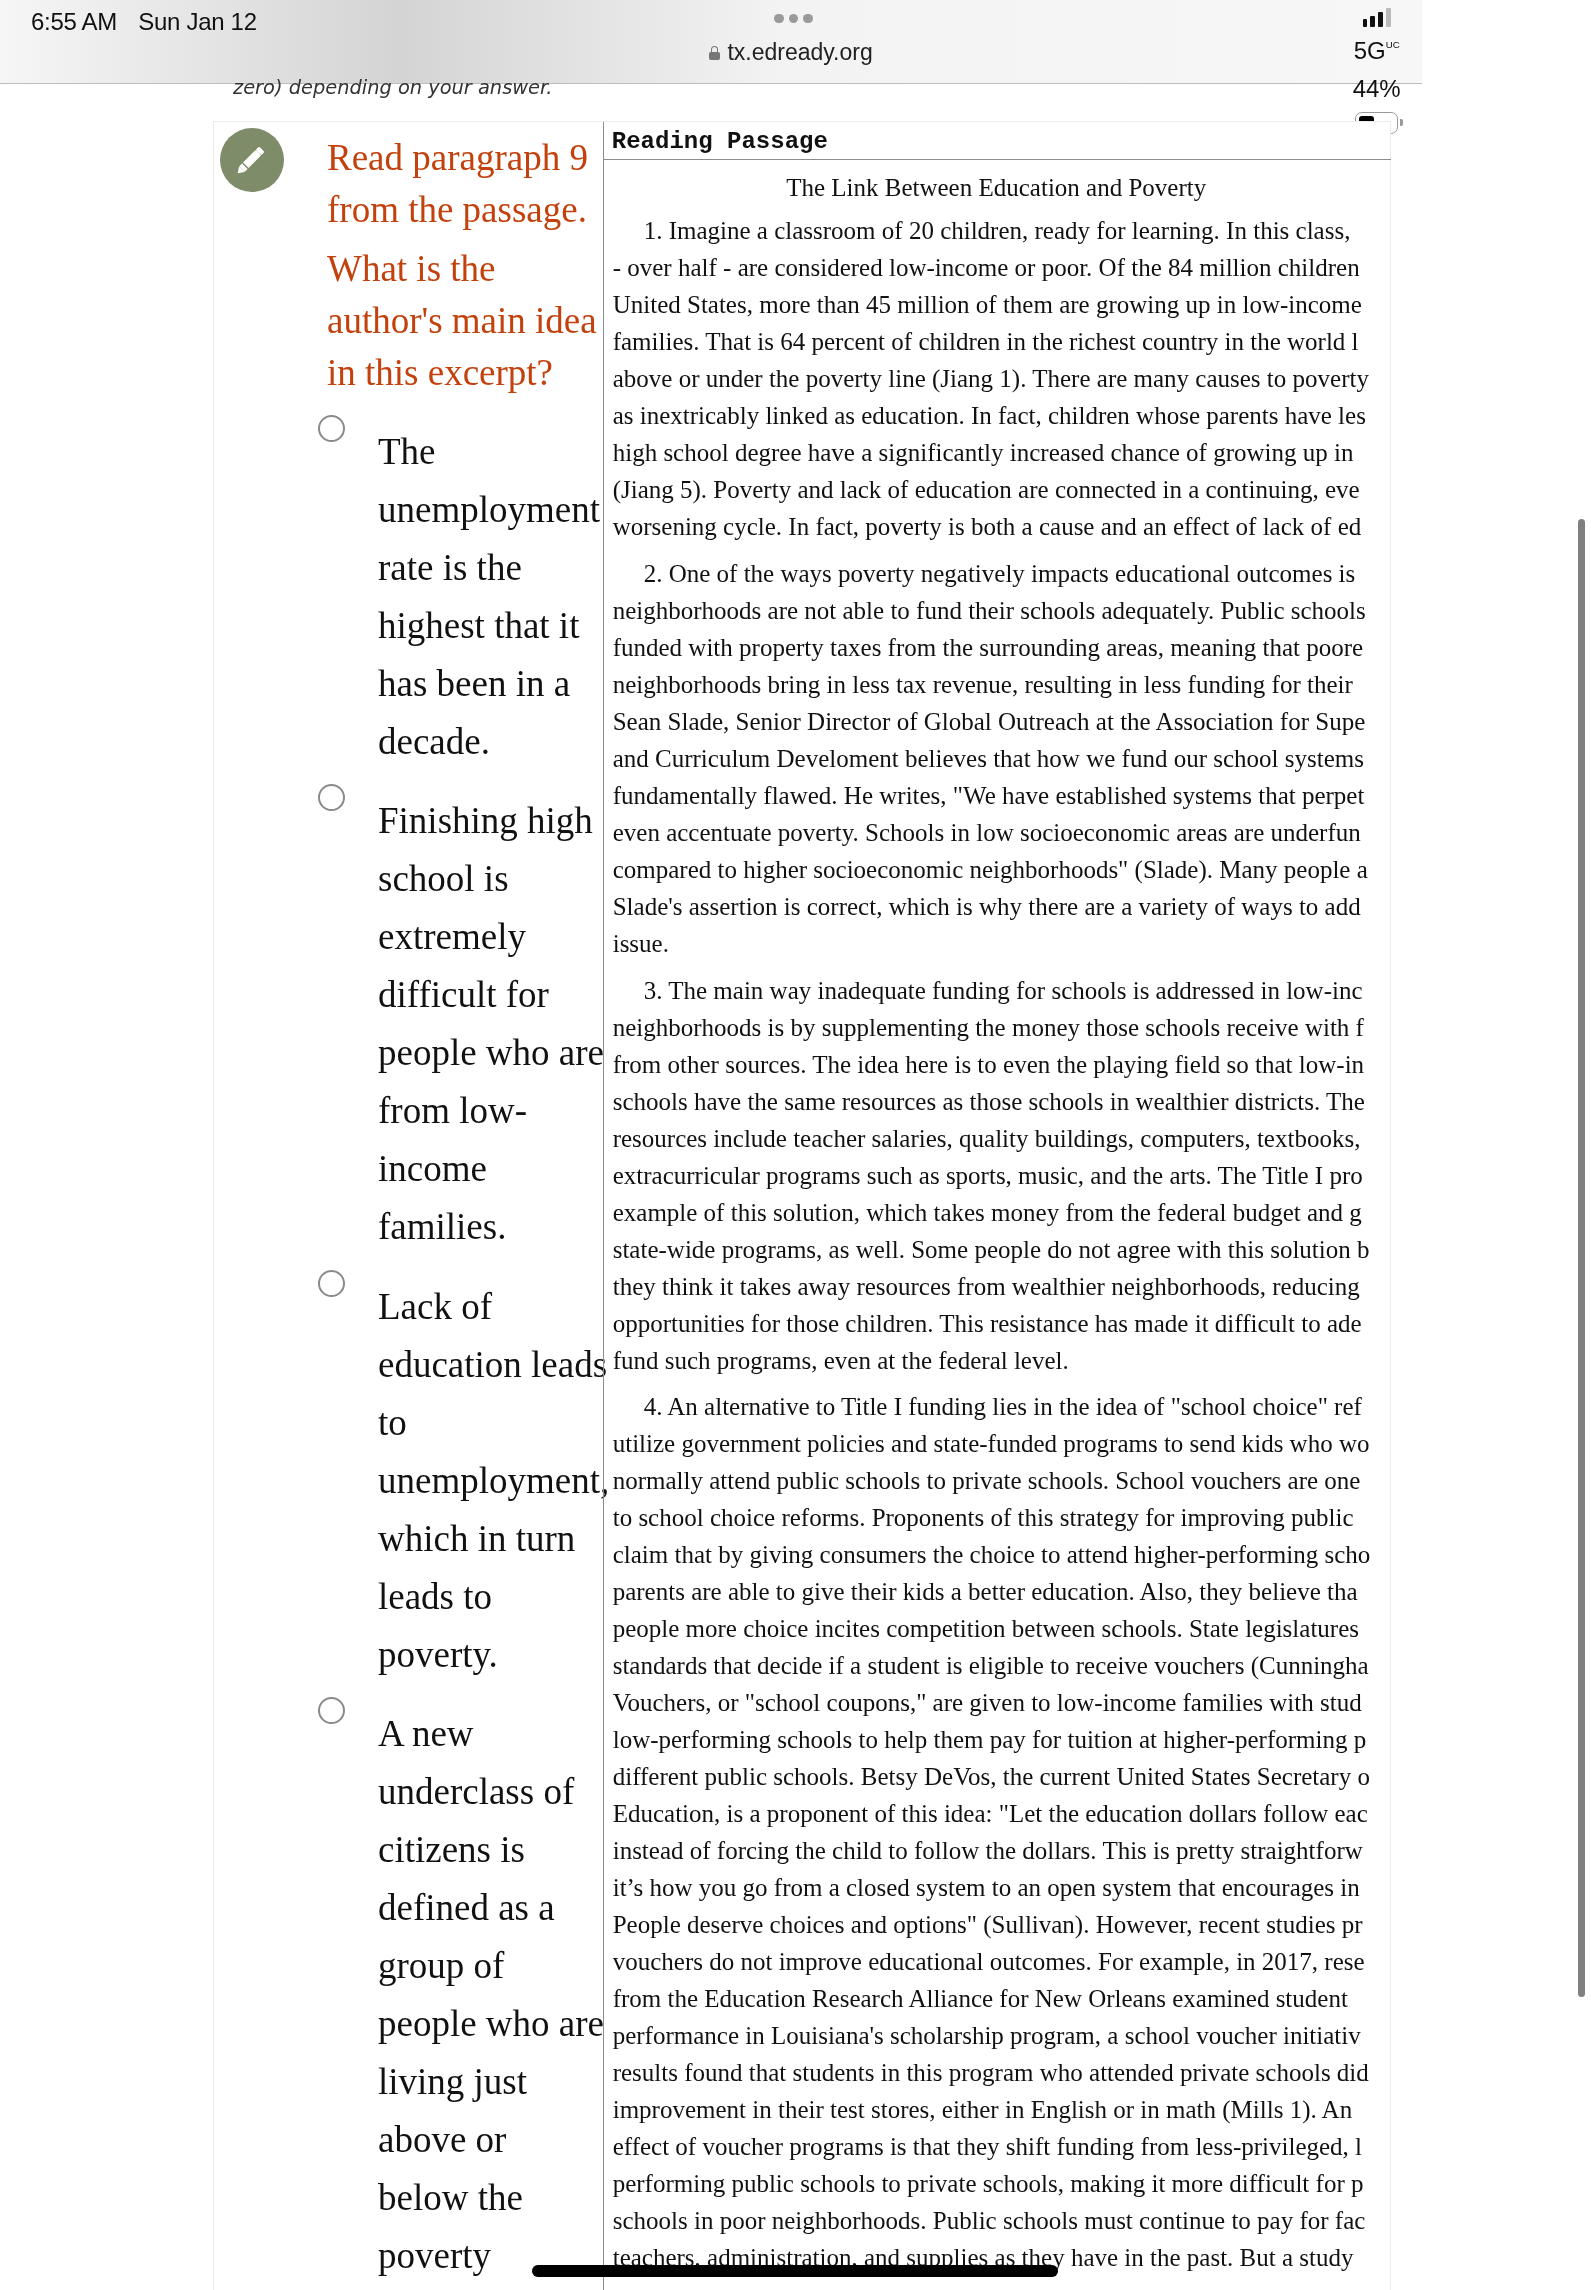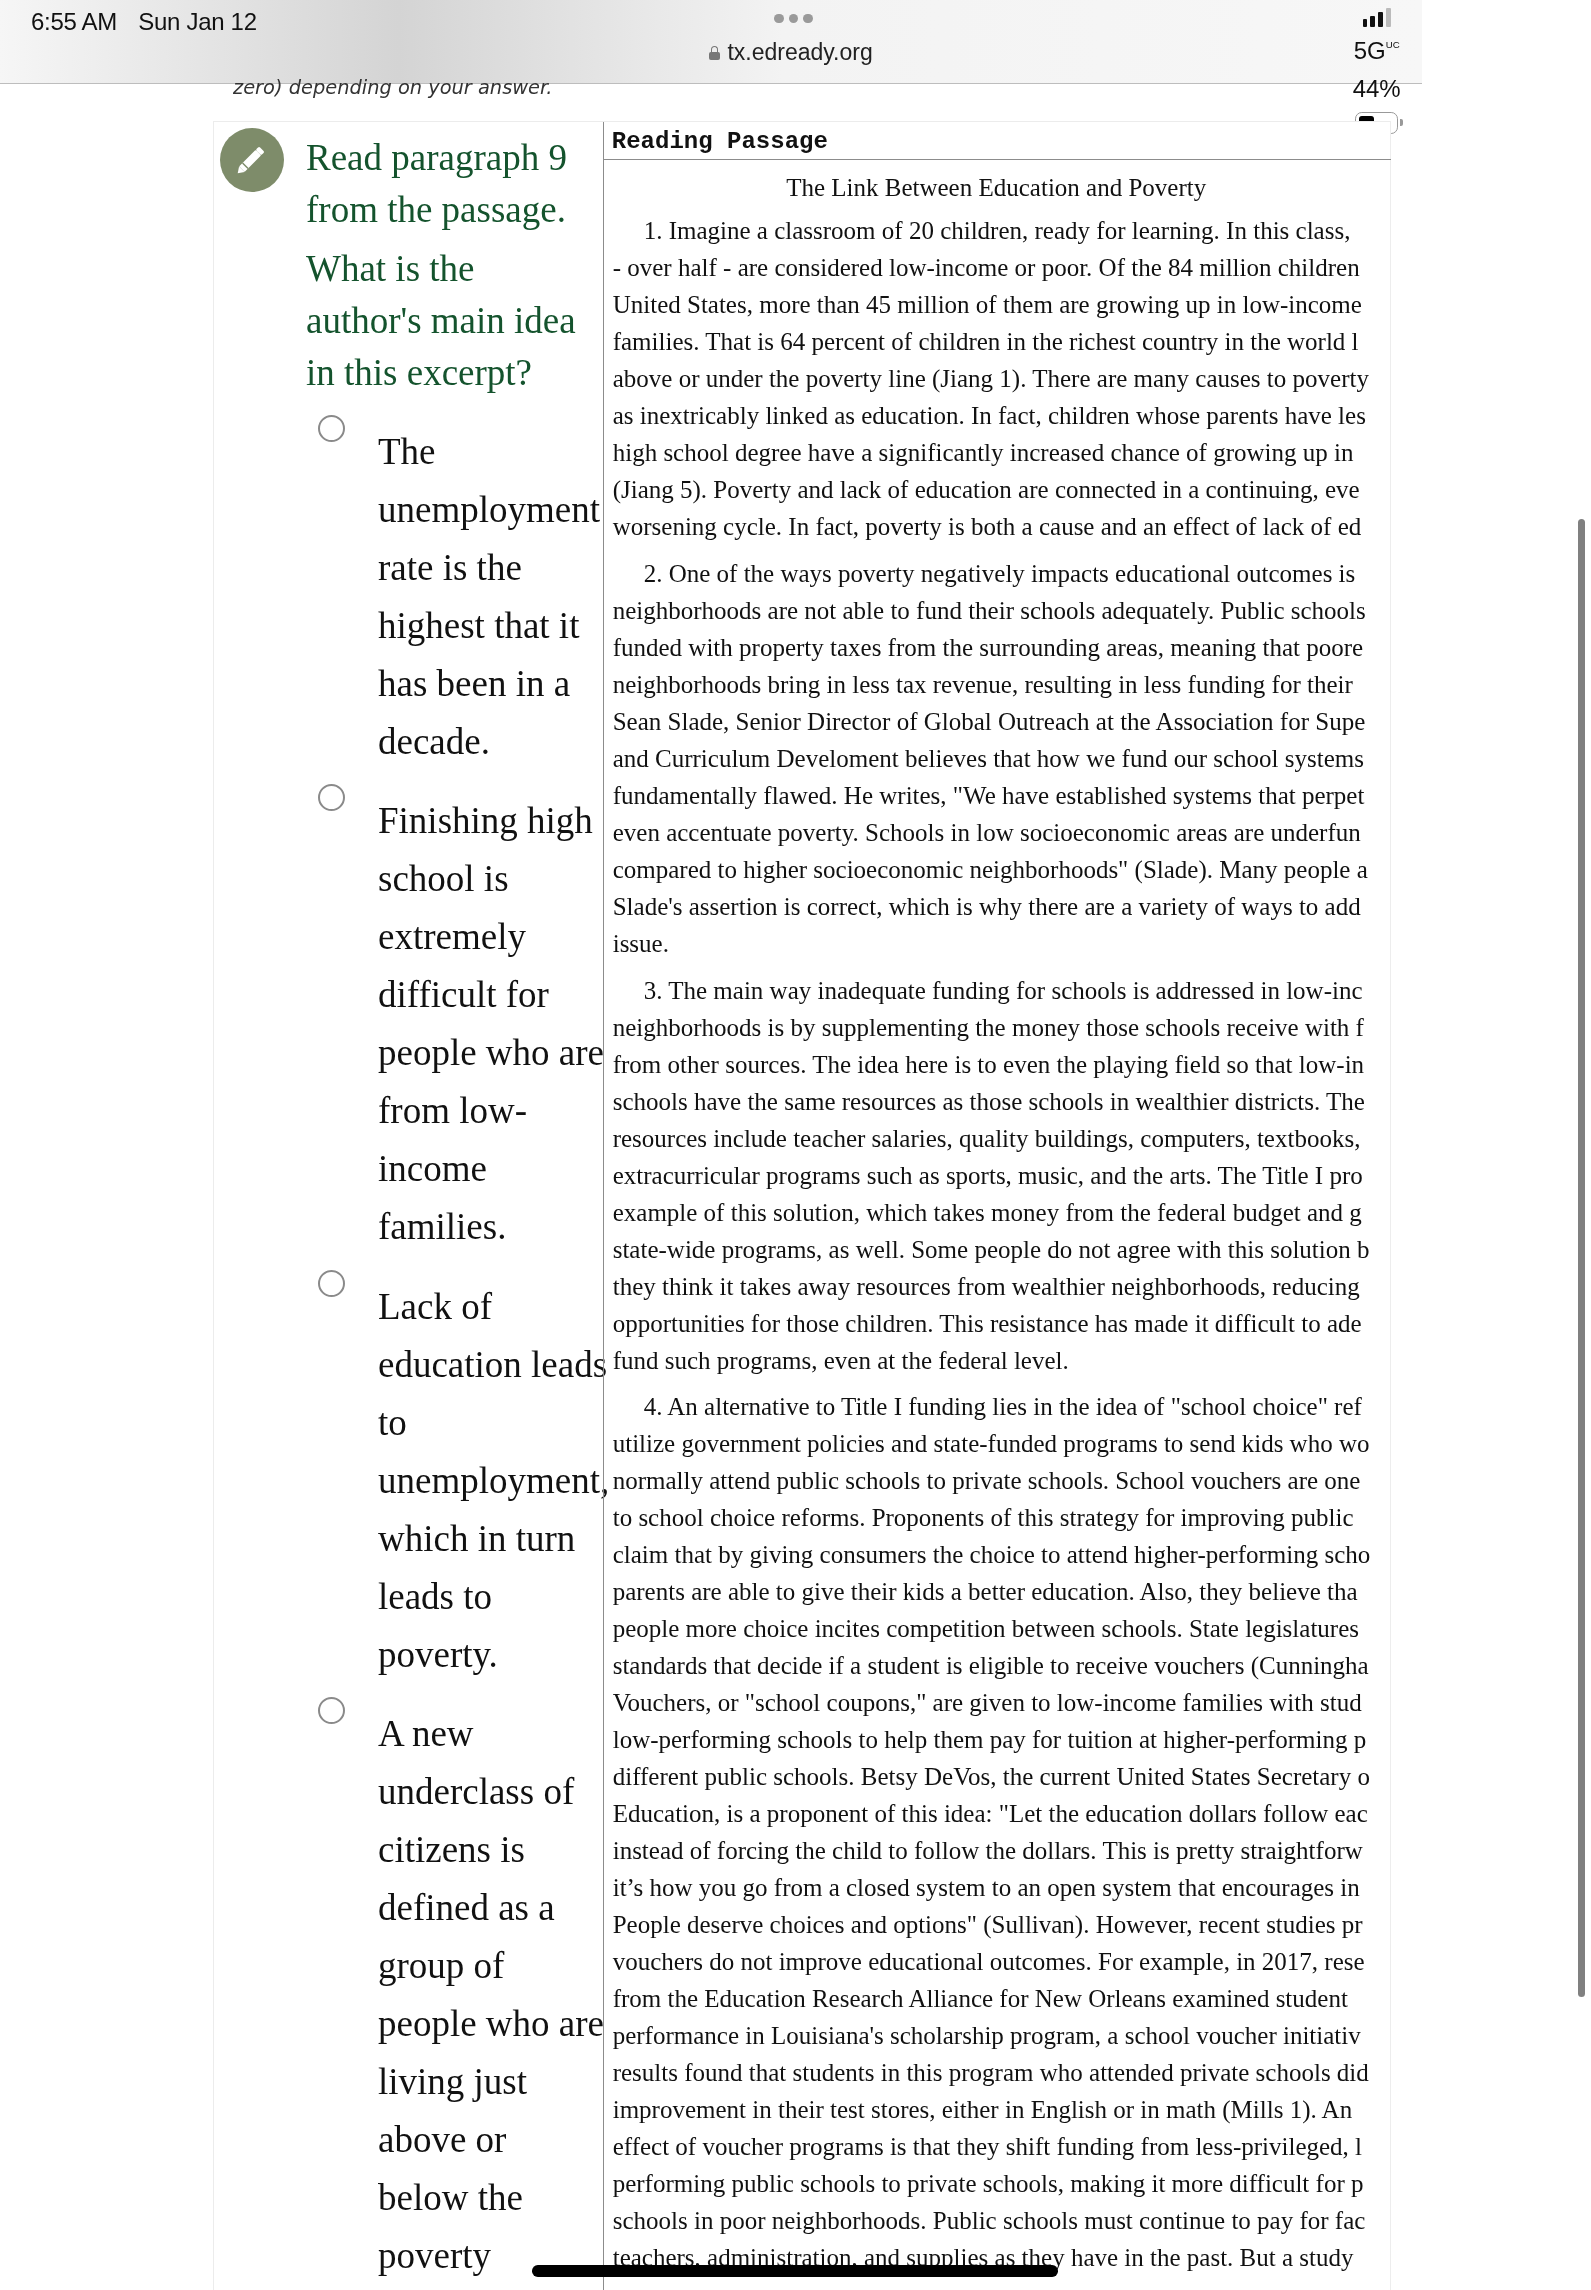--- a/index.html
+++ b/index.html
@@ -48,21 +48,21 @@
   .card {
     position:absolute; left:213px; top:121px; width:1176px; height:2232px;
     border:1.9px solid #ececec; border-right:1.9px solid #ededed; background:#fff;
   }
   .q-col { position:absolute; left:0; top:0; width:390px; height:100%; }
   .pencil {
     position:absolute; left:5.8px; top:5.8px; width:64px; height:64px; border-radius:50%;
     background:#7e8c6a; display:flex; align-items:center; justify-content:center;
   }
   .prompt {
-    position:absolute; left:92px; top:9.7px; width:291px; font-size:37px; line-height:52px; color:#14532d;
+    position:absolute; left:113px; top:9.7px; width:291px; font-size:37px; line-height:52px; color:#c2410c;
   }
   .prompt p { margin:0 0 7.8px 0; }
   .options { position:absolute; left:0; top:293px; width:390px; }
   .option { position:relative; display:flex; width:390px; cursor:pointer; }
   .radio {
     position:absolute; left:104px; width:27px; height:27px; border:2.9px solid #8a8a8a;
     border-radius:50%; box-sizing:border-box; background:#fff;
   }
   .opt-text {
     margin-left:164px; width:233px; font-size:37px; line-height:58px; color:#111; padding:7.8px 0 13.6px 0;

